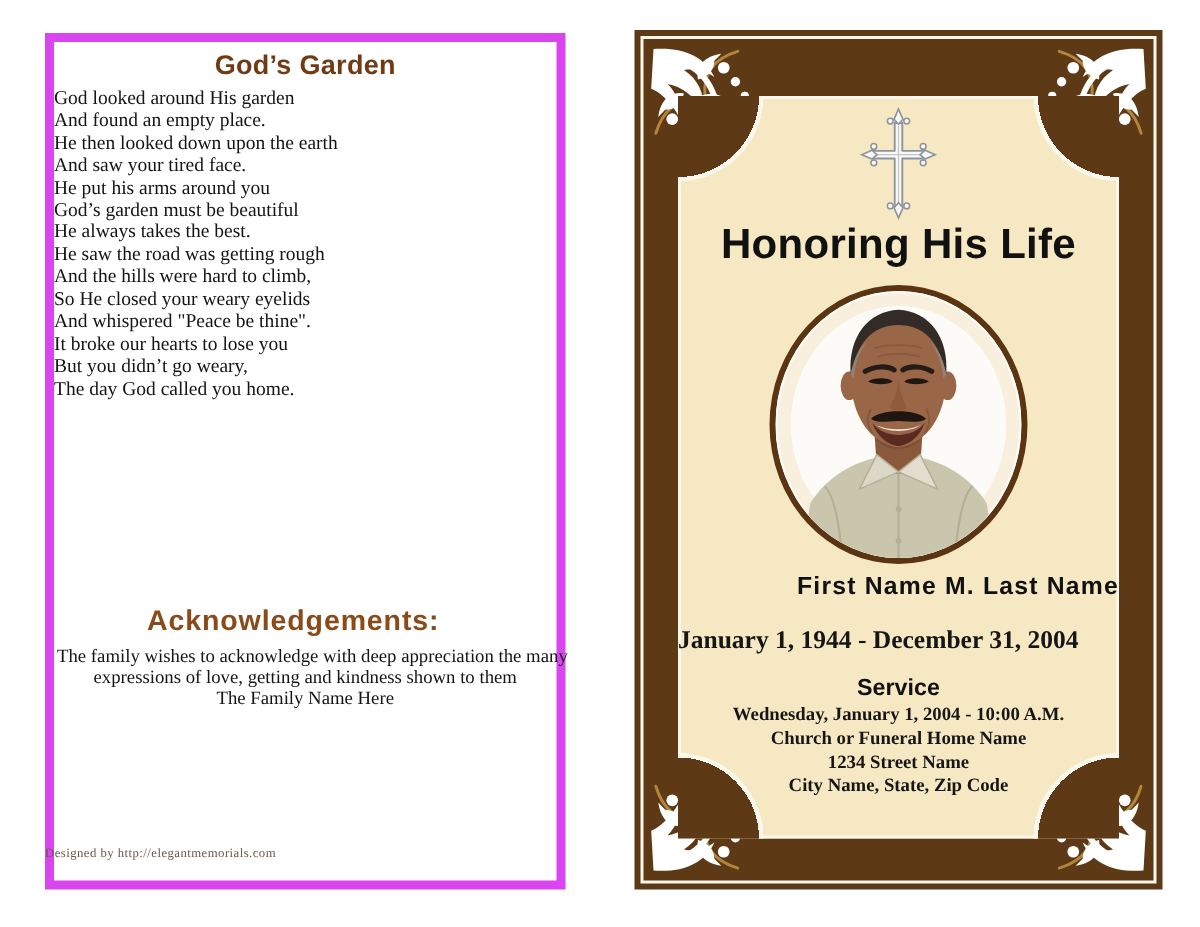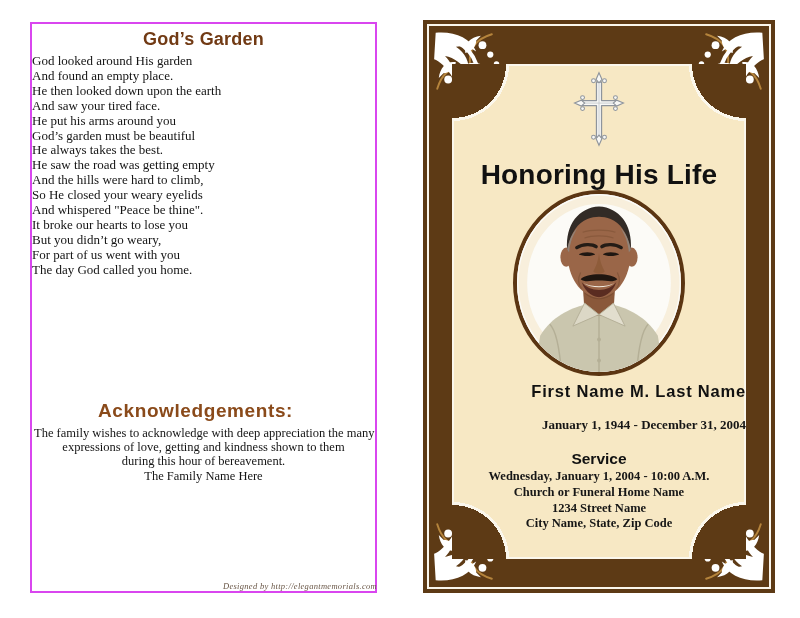--- a/index.html
+++ b/index.html
@@ -6,39 +6,39 @@
   body{
     width:800px;height:618px;background:#ffffff;position:relative;
     font-family:"Liberation Serif", serif;
     -webkit-font-smoothing:antialiased;
   }
   .canvas{position:absolute;inset:0;width:800px;height:618px;background:#fff;overflow:hidden;}
 
   
   .left-page{
     position:absolute;left:30px;top:22px;width:347px;height:571px;
-    border:2px solid #d946ef;background:#fff;box-sizing:border-box;
+    border:6px solid #d946ef;background:#fff;box-sizing:border-box;
   }
   .poem-title{
     position:absolute;top:5px;left:0;right:0;margin:0;text-align:center;
     font-family:"Liberation Sans",sans-serif;font-weight:bold;
     font-size:18px;color:#713a14;letter-spacing:.2px;
   }
   .poem{position:absolute;top:30px;left:0;right:0;text-align:left;color:#141414;}
   .poem .line{font-size:13px;line-height:14.9px;white-space:nowrap;}
   .ack-title{
     position:absolute;top:376px;left:0;right:16px;margin:0;text-align:center;
     font-family:"Liberation Sans",sans-serif;font-weight:bold;
     font-size:19px;color:#8a4a1a;letter-spacing:.6px;
   }
   .ack-text{position:absolute;top:402px;left:2px;right:2px;text-align:center;color:#141414;}
   .ack-text .line{font-size:12.5px;line-height:14.2px;white-space:nowrap;}
   .designed-by{
-    position:absolute;left:30px;top:581px;width:347px;text-align:right;
-    font-size:8.5px;color:#6a5747;letter-spacing:.3px;font-style:italic;
+    position:absolute;left:30px;top:563px;width:347px;text-align:left;
+    font-size:8.5px;color:#6a5747;letter-spacing:.3px;
   }
 
   
   .right-page{
     position:absolute;left:423px;top:20px;width:352px;height:573px;
     background:#5d3a15;
   }
   .pinstripe{position:absolute;inset:4px;border:2px solid #faf6ec;pointer-events:none;}
   .cream-panel{
     position:absolute;left:29px;right:29px;top:44px;bottom:34px;
@@ -56,38 +56,38 @@
   .pl-right{right:0;top:54px;bottom:54px;width:2px;}
 
   .orn{position:absolute;width:78px;height:78px;}
   .orn.tl{left:8px;top:8px;}
   .orn.tr{right:8px;top:8px;transform:scaleX(-1);}
   .orn.bl{left:8px;bottom:8px;transform:scaleY(-1);}
   .orn.br{right:8px;bottom:8px;transform:scale(-1,-1);}
 
   .cross-wrap{position:absolute;top:6px;left:50%;transform:translateX(-50%);width:54px;height:78px;}
   .cover-title{
-    position:absolute;top:83px;left:0;right:0;margin:12px;text-align:center;
+    position:absolute;top:83px;left:0;right:0;margin:0;text-align:center;
     font-family:"Liberation Sans",sans-serif;font-weight:bold;
     font-size:28px;color:#111;letter-spacing:.2px;
   }
   .oval{
     position:absolute;top:126px;left:50%;transform:translateX(-50%);
     width:164px;height:178px;border:4px solid #5b3512;border-radius:50%;
     overflow:hidden;background:#fcfbf7;
   }
   .oval svg{display:block;width:100%;height:100%;}
   .deceased-name{
     position:absolute;top:318px;left:0;right:0;text-align:right;
     font-family:"Liberation Sans",sans-serif;font-weight:bold;
     font-size:16.5px;color:#111;letter-spacing:.8px;white-space:nowrap;
   }
   .life-dates{
-    position:absolute;top:353px;left:0;right:0;text-align:right;
-    font-weight:bold;font-size:13px;color:#161616;white-space:nowrap;
+    position:absolute;top:353px;left:0;right:0;text-align:left;
+    font-weight:bold;font-size:17px;color:#161616;white-space:nowrap;
   }
   .service-title{
     position:absolute;top:386px;left:0;right:0;margin:0;text-align:center;
     font-family:"Liberation Sans",sans-serif;font-weight:bold;
     font-size:15.5px;color:#111;
   }
   .service-lines{position:absolute;top:405px;left:0;right:0;text-align:center;color:#161616;}
   .service-lines .line{font-weight:bold;font-size:12.5px;line-height:15.8px;white-space:nowrap;}
 </style>
 </head>
@@ -122,34 +122,32 @@
   <section class="left-page">
     <h1 class="poem-title">God’s Garden</h1>
     <div class="poem">
         <div class="line">God looked around His garden</div>
         <div class="line">And found an empty place.</div>
         <div class="line">He then looked down upon the earth</div>
         <div class="line">And saw your tired face.</div>
         <div class="line">He put his arms around you</div>
         <div class="line">God’s garden must be beautiful</div>
         <div class="line">He always takes the best.</div>
-        <div class="line">He saw the road was getting empty</div>
+        <div class="line">He saw the road was getting rough</div>
         <div class="line">And the hills were hard to climb,</div>
         <div class="line">So He closed your weary eyelids</div>
         <div class="line">And whispered "Peace be thine".</div>
         <div class="line">It broke our hearts to lose you</div>
         <div class="line">But you didn’t go weary,</div>
-        <div class="line">For part of us went with you</div>
         <div class="line">The day God called you home.</div>
       </div>
     <h2 class="ack-title">Acknowledgements:</h2>
     <div class="ack-text">
         <div class="line">The family wishes to acknowledge with deep appreciation the many</div>
         <div class="line">expressions of love, getting and kindness shown to them</div>
-        <div class="line">during this hour of bereavement.</div>
         <div class="line">The Family Name Here</div>
       </div>
   </section>
   <div class="designed-by">Designed by http://elegantmemorials.com</div>
 
   <section class="right-page">
     <div class="pinstripe"></div>
 
     <svg class="orn tl" viewBox="0 0 100 100">
         <use href="#flourish" xlink:href="#flourish"></use>

